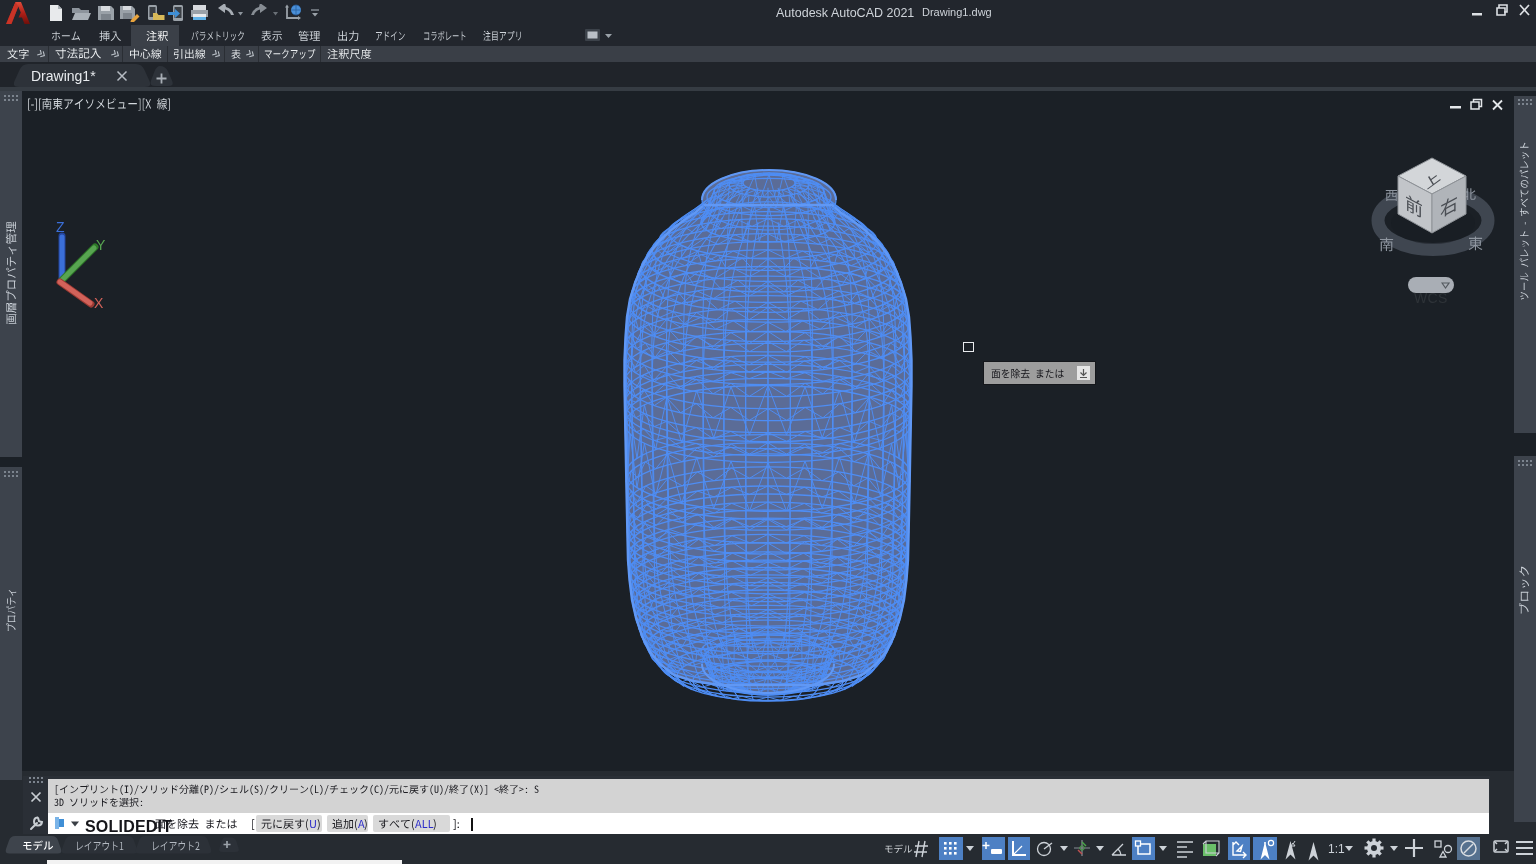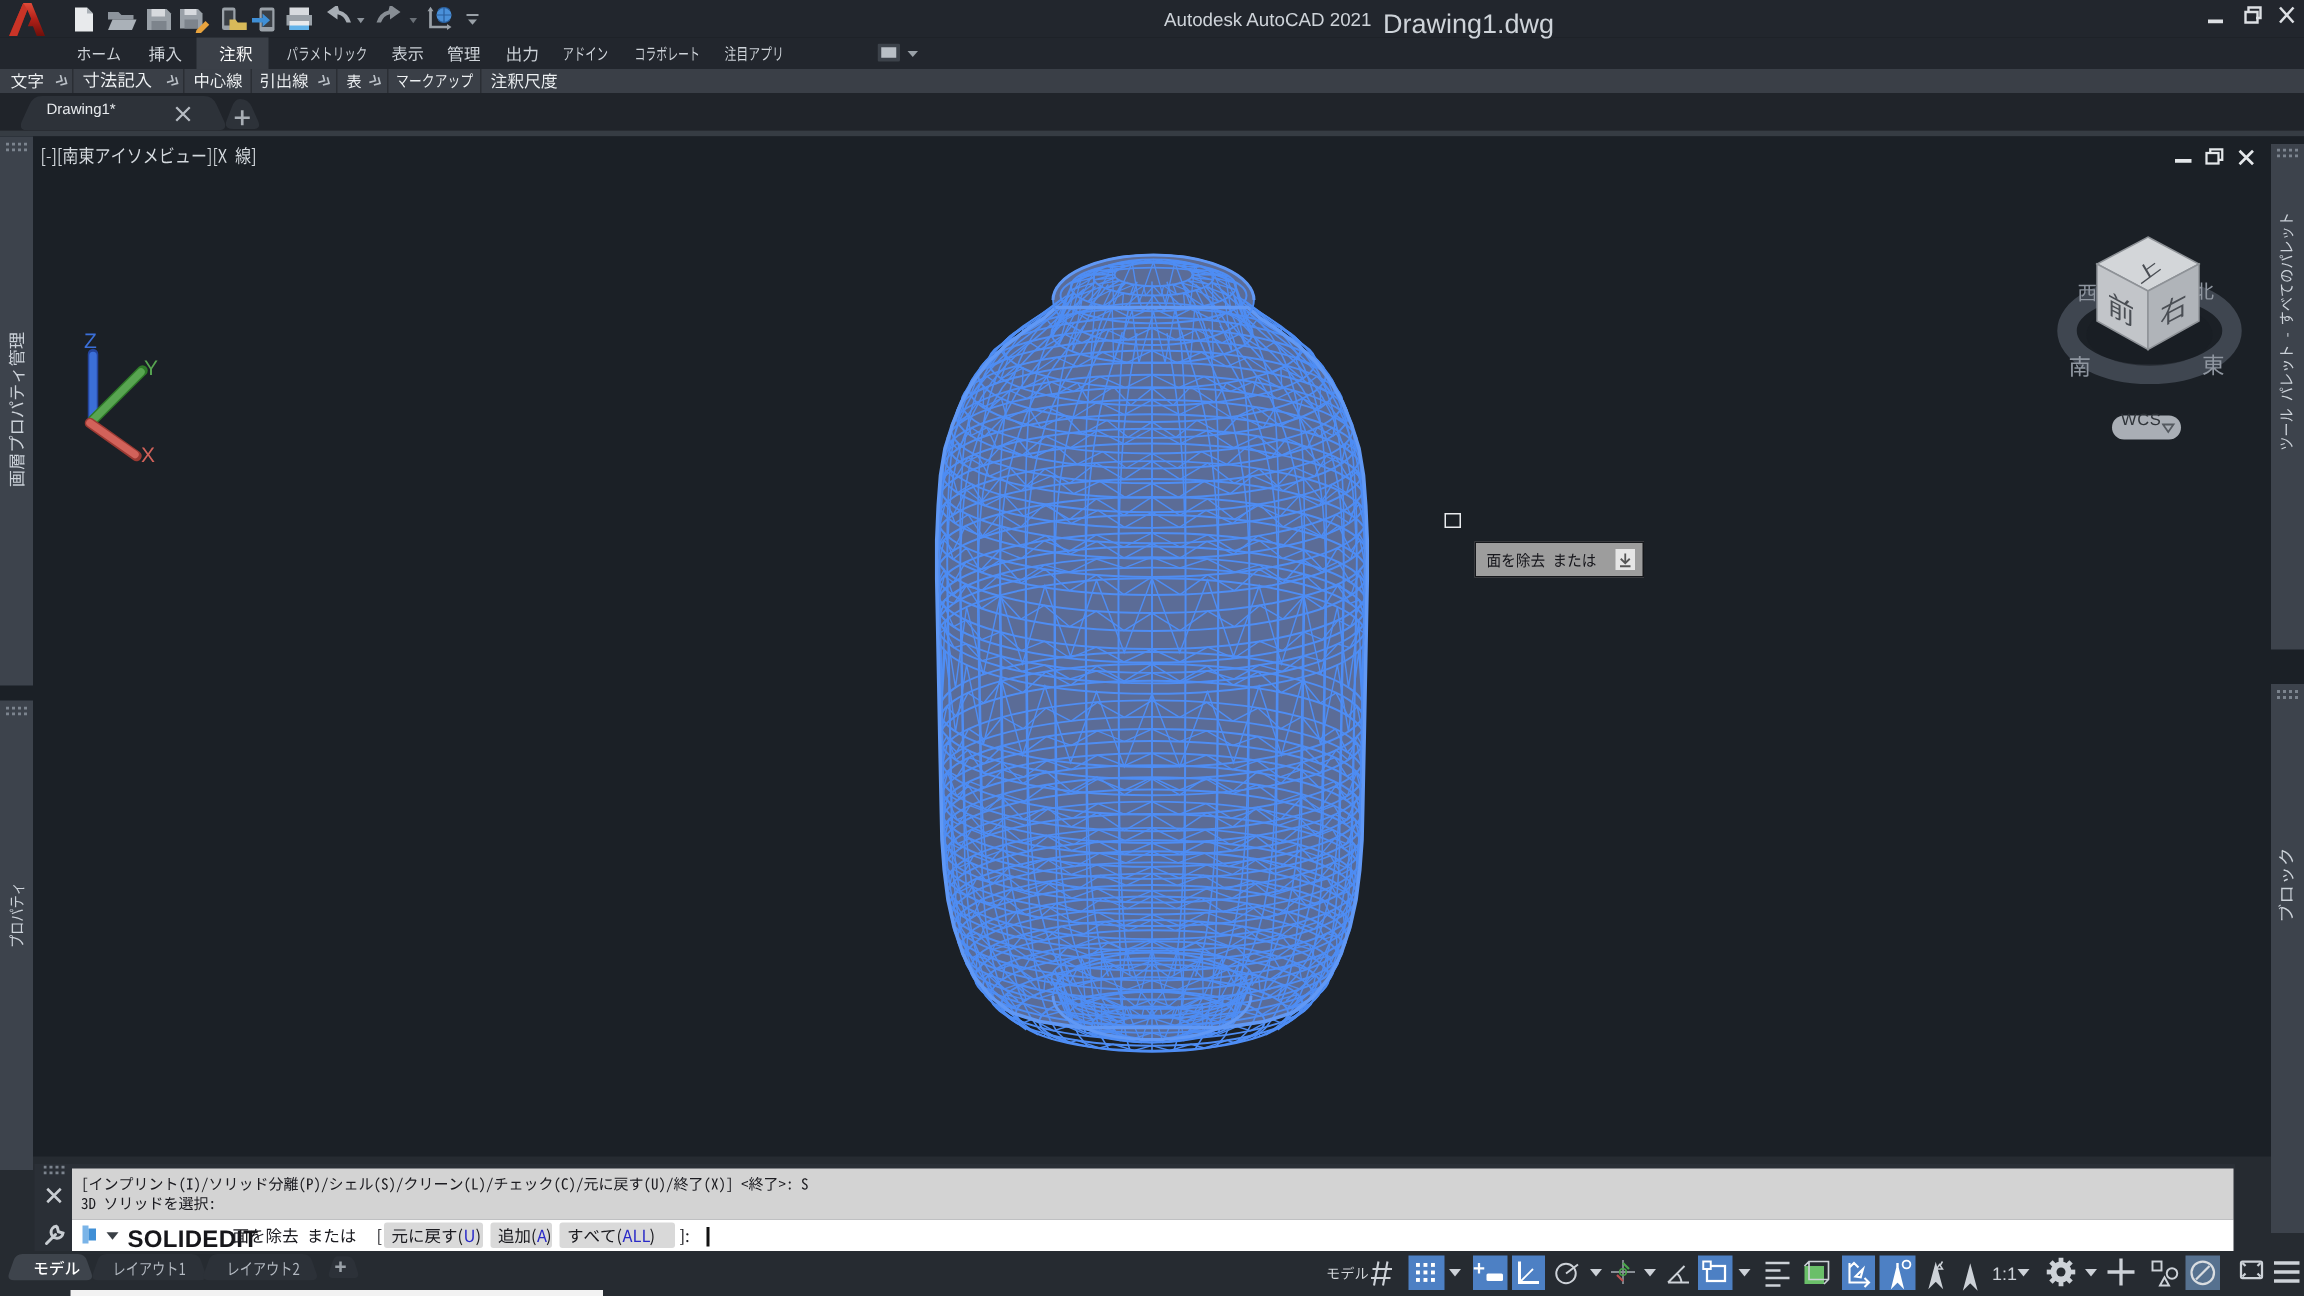--- a/index.html
+++ b/index.html
@@ -76,21 +76,21 @@
       <circle cx="12" cy="6" r="5" fill="#4a90d9"></circle>
       <path d="M8 3 a5 5 0 0 1 8 0 M7.2 6 h9.6 M8 9 a5 5 0 0 0 8 0 M12 1 v10" stroke="#2a5f9e" stroke-width="0.8" fill="none"></path>
       <path d="M3 2 v12 h12" stroke="#9aa1a8" stroke-width="1.8" fill="none"></path>
       <path d="M3 0.5 l2 3 h-4 z M17 14 l-3 -2 v4 z" fill="#9aa1a8"></path>
     </svg>
     <svg class="abs" style="left:310px;top:9px" width="12" height="8">
       <path d="M1 1 h8" stroke="#9aa1a8" stroke-width="1.2"></path>
       <path d="M2 4 h6 l-3 3.5 z" fill="#9aa1a8"></path>
     </svg>
     <div class="abs" style="left:776px;top:6px;font-size:12.5px;color:#ced3d9">Autodesk AutoCAD 2021</div>
-    <div class="abs" style="left:922px;top:6px;font-size:18px;color:#ced3d9">Drawing1.dwg</div>
+    <div class="abs" style="left:922px;top:6px;font-size:11px;color:#ced3d9">Drawing1.dwg</div>
     <svg class="abs" style="left:1468px;top:0" width="68" height="20" viewBox="0 0 68 20">
       <rect x="4" y="13" width="10" height="2.5" fill="#dde0e4"></rect>
       <path d="M29 8 h8 v7 h-8 z" fill="none" stroke="#dde0e4" stroke-width="1.6"></path>
       <path d="M31 8 v-3 h8 v7 h-3" fill="none" stroke="#dde0e4" stroke-width="1.6"></path>
       <path d="M52 5 l9 10 M61 5 l-9 10" stroke="#dde0e4" stroke-width="1.7"></path>
     </svg>
     <div class="abs" style="left:131px;top:25px;width:48px;height:21px;background:#3b4048"></div>
     <svg style="position:absolute;left:47.15px;top:25px;overflow:visible" width="38" height="19" viewBox="-4 -15 38 19">
       <path d="M3.8 -4.2 3.0 -4.6C2.6 -3.7 1.6 -2.4 0.9 -1.7L1.6 -1.2C2.3 -1.8 3.3 -3.2 3.8 -4.2ZM8.4 -4.6 7.6 -4.1C8.2 -3.5 9.0 -2.1 9.4 -1.2L10.3 -1.7C9.8 -2.5 9.0 -3.8 8.4 -4.6ZM1.2 -6.8V-5.8C1.5 -5.9 1.8 -5.9 2.2 -5.9H5.2V-5.8C5.2 -5.3 5.2 -1.5 5.2 -0.9C5.2 -0.6 5.1 -0.5 4.8 -0.5C4.5 -0.5 4.0 -0.5 3.5 -0.6L3.6 0.2C4.1 0.3 4.7 0.3 5.2 0.3C5.8 0.3 6.1 0.0 6.1 -0.5C6.1 -1.3 6.1 -4.9 6.1 -5.8V-5.9H9.0C9.3 -5.9 9.6 -5.9 9.9 -5.9V-6.8C9.6 -6.7 9.3 -6.7 9.0 -6.7H6.1V-7.8C6.1 -8.1 6.2 -8.5 6.2 -8.6H5.1C5.2 -8.5 5.2 -8.1 5.2 -7.8V-6.7H2.2C1.8 -6.7 1.5 -6.7 1.2 -6.8Z M12.1 -4.8V-3.7C12.5 -3.7 13.0 -3.7 13.7 -3.7C14.5 -3.7 18.9 -3.7 19.7 -3.7C20.2 -3.7 20.6 -3.7 20.9 -3.7V-4.8C20.6 -4.7 20.2 -4.7 19.7 -4.7C18.9 -4.7 14.5 -4.7 13.7 -4.7C13.0 -4.7 12.5 -4.7 12.1 -4.8Z M23.8 -1.2C23.5 -1.2 23.1 -1.2 22.8 -1.2L23.0 -0.2C23.3 -0.2 23.6 -0.3 23.9 -0.3C25.4 -0.4 29.1 -0.8 30.7 -1.1C31.0 -0.5 31.2 -0.0 31.4 0.4L32.3 -0.0C31.8 -1.2 30.6 -3.4 29.8 -4.5L29.0 -4.1C29.4 -3.6 29.9 -2.8 30.3 -1.9C29.1 -1.7 27.0 -1.5 25.4 -1.3C26.0 -2.8 27.0 -6.1 27.4 -7.2C27.5 -7.6 27.6 -7.9 27.7 -8.2L26.6 -8.4C26.6 -8.1 26.6 -7.9 26.4 -7.4C26.1 -6.3 25.0 -2.8 24.4 -1.3Z" fill="#d0d5db" transform="scale(0.9 1)"></path>
     </svg>
@@ -170,21 +170,21 @@
     </svg>
     <svg class="abs" style="left:246.1px;top:50px" width="9" height="9" viewBox="0 0 9 9">
       <g transform="rotate(30 4.5 4.5)">
         <path d="M1 1 l3 3 l-3 3 M4.5 1 l3 3 l-3 3" stroke="#b9bfc6" stroke-width="1.1" fill="none"></path>
       </g>
     </svg>
     <svg class="abs" style="left:14px;top:64px" width="170" height="23" viewBox="0 0 170 23">
       <path d="M14 0 h108 q6 0 8.5 6 l5 11 q2.5 6 -4.5 6 h-126 q-7 0 -4.5 -6 l5 -11 q2.5 -6 8.5 -6 z" fill="#2d3239"></path>
       <path d="M146 2 q5.5 0 8 5.5 l4 9 q2.5 5.5 -3.5 5.5 h-13 q-6.5 0 -4.5 -5.5 l3.5 -9 q2 -5.5 5.5 -5.5 z" fill="#2d3239"></path>
     </svg>
-    <div class="abs" style="left:31px;top:68px;font-size:10px;color:#e8ebee">Drawing1*</div>
+    <div class="abs" style="left:31px;top:68px;font-size:14px;color:#e8ebee">Drawing1*</div>
     <svg class="abs" style="left:116px;top:70px" width="12" height="12">
       <path d="M1.5 1.5 l9 9 M10.5 1.5 l-9 9" stroke="#b6bcc3" stroke-width="1.5"></path>
     </svg>
     <svg class="abs" style="left:156px;top:73px" width="11" height="11">
       <path d="M5.5 0.5 v10 M0.5 5.5 h10" stroke="#a8aeb5" stroke-width="1.8"></path>
     </svg>
     <div class="abs" style="left:0;top:91px;width:22px;height:366px;background:#3d434c"></div>
     <div class="abs" style="left:0;top:467px;width:22px;height:313px;background:#3d434c"></div>
     <div class="abs" style="left:1514px;top:96px;width:22px;height:337px;background:#3d434c"></div>
     <div class="abs" style="left:1514px;top:456px;width:22px;height:366px;background:#3d434c"></div>
@@ -300,21 +300,21 @@
       <g transform="translate(1414,207) skewY(28) translate(-9.0,6)">
         <path d="M10.9 -9.3V-1.9H12.1V-9.3ZM14.5 -9.8V-0.3C14.5 0.0 14.4 0.1 14.1 0.1C13.8 0.1 12.9 0.1 11.8 0.1C12.0 0.4 12.2 1.0 12.3 1.4C13.6 1.4 14.6 1.3 15.1 1.1C15.7 0.9 15.9 0.5 15.9 -0.2V-9.8ZM13.0 -15.2C12.6 -14.3 11.9 -13.1 11.3 -12.3H5.9L6.8 -12.6C6.5 -13.3 5.7 -14.4 5.0 -15.1L3.7 -14.7C4.4 -13.9 5.1 -13.0 5.4 -12.3H1.0V-11.0H17.0V-12.3H12.9C13.4 -13.0 13.9 -13.9 14.5 -14.7ZM7.4 -5.4V-3.6H3.4V-5.4ZM7.4 -6.5H3.4V-8.3H7.4ZM2.1 -9.4V1.3H3.4V-2.5H7.4V-0.1C7.4 0.1 7.3 0.2 7.0 0.2C6.8 0.2 6.0 0.2 5.1 0.2C5.2 0.5 5.4 1.0 5.5 1.4C6.7 1.4 7.5 1.3 8.0 1.1C8.5 0.9 8.7 0.6 8.7 -0.1V-9.4Z" fill="#4a4e54"></path>
       </g>
     </svg>
     <svg class="abs" style="left:0;top:0;overflow:visible" width="10" height="10">
       <g transform="translate(1449,207) skewY(-28) translate(-9.0,6)">
         <path d="M7.4 -15.1C7.2 -14.0 6.9 -12.9 6.5 -11.8H1.2V-10.4H6.0C4.9 -7.6 3.1 -4.9 0.6 -3.2C0.8 -2.9 1.3 -2.4 1.5 -2.1C2.8 -3.0 3.9 -4.2 4.8 -5.5V1.5H6.2V0.4H14.2V1.4H15.6V-6.9H5.8C6.5 -8.0 7.0 -9.2 7.5 -10.4H16.9V-11.8H8.0C8.3 -12.8 8.6 -13.8 8.8 -14.8ZM6.2 -0.9V-5.6H14.2V-0.9Z" fill="#4a4e54"></path>
       </g>
     </svg>
     <div class="abs" style="left:1408px;top:277px;width:46px;height:16px;background:#a9aeb5;border-radius:8px"></div>
-    <div class="abs" style="left:1414px;top:274px;font-size:11px;color:#2e3338;letter-spacing:0.4px">WCS</div>
+    <div class="abs" style="left:1414px;top:290px;font-size:14px;color:#2e3338;letter-spacing:0.4px">WCS</div>
     <svg class="abs" style="left:1441px;top:282px" width="10" height="8">
       <path d="M1 1 h7 l-3.5 5 z" fill="none" stroke="#555a60" stroke-width="1.2"></path>
     </svg>
     <div class="abs" style="left:963px;top:342px;width:11px;height:10px;border:1.6px solid #e9ebee"></div>
     <div class="abs" style="left:983px;top:361px;width:113px;height:24px;background:#9d9d9d;border:1.5px solid #15171b"></div>
     <svg style="position:absolute;left:987px;top:362.5px;overflow:visible" width="81" height="18.5" viewBox="-4 -14.5 81 18.5">
       <path d="M4.1 -3.5H6.3V-2.3H4.1ZM4.1 -4.1V-5.3H6.3V-4.1ZM4.1 -1.7H6.3V-0.5H4.1ZM0.6 -8.1V-7.4H4.7C4.6 -6.9 4.5 -6.4 4.4 -6.0H1.1V0.8H1.8V0.3H8.6V0.8H9.4V-6.0H5.2L5.6 -7.4H9.9V-8.1ZM1.8 -0.5V-5.3H3.4V-0.5ZM8.6 -0.5H7.0V-5.3H8.6Z M19.8 -4.6 19.4 -5.4C19.1 -5.3 18.9 -5.1 18.6 -5.0C18.0 -4.8 17.4 -4.5 16.6 -4.2C16.5 -4.8 15.9 -5.1 15.2 -5.1C14.8 -5.1 14.2 -5.0 13.8 -4.7C14.1 -5.2 14.5 -5.8 14.7 -6.3C15.9 -6.4 17.2 -6.5 18.2 -6.6L18.2 -7.4C17.2 -7.2 16.1 -7.1 15.0 -7.1C15.2 -7.6 15.3 -8.0 15.3 -8.3L14.5 -8.4C14.4 -8.0 14.4 -7.5 14.2 -7.1L13.5 -7.1C13.0 -7.1 12.3 -7.1 11.7 -7.2V-6.4C12.3 -6.3 13.0 -6.3 13.5 -6.3H13.9C13.5 -5.5 12.8 -4.4 11.5 -3.1L12.2 -2.6C12.6 -3.0 12.9 -3.4 13.2 -3.7C13.6 -4.1 14.3 -4.4 15.0 -4.4C15.4 -4.4 15.8 -4.2 15.9 -3.8C14.7 -3.2 13.5 -2.4 13.5 -1.1C13.5 0.1 14.7 0.5 16.2 0.5C17.1 0.5 18.2 0.4 19.0 0.3L19.1 -0.6C18.1 -0.4 17.0 -0.3 16.2 -0.3C15.1 -0.3 14.3 -0.4 14.3 -1.2C14.3 -1.9 15.0 -2.5 15.9 -3.0C15.9 -2.5 15.9 -1.8 15.9 -1.4H16.7L16.7 -3.4C17.5 -3.8 18.2 -4.1 18.8 -4.3C19.1 -4.4 19.5 -4.6 19.8 -4.6Z M27.8 -8.1C28.5 -7.1 29.7 -5.9 30.8 -5.2C30.9 -5.4 31.1 -5.7 31.2 -5.9C30.1 -6.5 28.9 -7.6 28.1 -8.8H27.4C26.8 -7.7 25.6 -6.5 24.4 -5.8C24.6 -5.6 24.8 -5.4 24.8 -5.2C26.0 -5.9 27.2 -7.1 27.8 -8.1ZM25.8 -2.5C25.5 -1.7 25.0 -0.8 24.4 -0.3C24.5 -0.2 24.8 0.1 24.9 0.2C25.5 -0.4 26.1 -1.4 26.5 -2.4ZM28.9 -2.2C29.5 -1.5 30.1 -0.5 30.4 0.1L31.0 -0.2C30.7 -0.8 30.1 -1.8 29.5 -2.5ZM25.1 -3.8V-3.1H27.4V-0.1C27.4 0.1 27.4 0.1 27.2 0.1C27.1 0.1 26.7 0.1 26.2 0.1C26.3 0.3 26.4 0.6 26.4 0.8C27.1 0.8 27.5 0.8 27.8 0.7C28.1 0.6 28.2 0.4 28.2 -0.1V-3.1H30.7V-3.8H28.2V-5.1H29.9V-5.8H25.8V-5.1H27.4V-3.8ZM21.9 -8.4V0.8H22.6V-7.7H23.9C23.7 -6.9 23.4 -6.0 23.1 -5.2C23.8 -4.4 24.0 -3.7 24.0 -3.1C24.0 -2.8 24.0 -2.5 23.8 -2.4C23.7 -2.3 23.6 -2.3 23.5 -2.3C23.3 -2.3 23.1 -2.3 22.9 -2.3C23.0 -2.1 23.1 -1.8 23.1 -1.6C23.3 -1.6 23.6 -1.6 23.8 -1.6C24.0 -1.7 24.2 -1.7 24.3 -1.8C24.6 -2.0 24.7 -2.5 24.7 -3.0C24.7 -3.7 24.6 -4.4 23.8 -5.3C24.2 -6.2 24.5 -7.2 24.9 -8.1L24.3 -8.4L24.2 -8.4Z M38.2 -2.5C38.7 -2.0 39.2 -1.3 39.6 -0.7L34.8 -0.5C35.3 -1.4 35.9 -2.7 36.4 -3.7H41.5V-4.5H37.1V-6.4H40.7V-7.2H37.1V-8.8H36.3V-7.2H32.9V-6.4H36.3V-4.5H32.1V-3.7H35.4C35.0 -2.7 34.4 -1.4 33.9 -0.5L32.4 -0.4L32.5 0.4C34.5 0.3 37.3 0.2 40.1 0.0C40.3 0.4 40.5 0.7 40.6 0.9L41.4 0.5C40.9 -0.4 39.9 -1.8 38.9 -2.8Z M52.5 -1.9 52.5 -1.2C52.5 -0.4 52.0 -0.3 51.4 -0.3C50.4 -0.3 49.9 -0.6 49.9 -1.1C49.9 -1.6 50.5 -2.0 51.5 -2.0C51.8 -2.0 52.2 -1.9 52.5 -1.9ZM49.2 -5.0 49.2 -4.2C50.0 -4.1 51.1 -4.0 51.8 -4.0H52.4L52.5 -2.6C52.2 -2.6 51.9 -2.7 51.6 -2.7C50.1 -2.7 49.2 -2.0 49.2 -1.1C49.2 -0.1 50.0 0.5 51.5 0.5C52.9 0.5 53.3 -0.3 53.3 -1.0L53.3 -1.6C54.4 -1.3 55.2 -0.6 55.9 -0.1L56.3 -0.8C55.7 -1.3 54.7 -2.1 53.3 -2.4L53.2 -4.1C54.2 -4.1 55.1 -4.2 56.1 -4.3L56.1 -5.1C55.2 -4.9 54.2 -4.8 53.2 -4.8V-4.9V-6.3C54.2 -6.3 55.2 -6.4 56.0 -6.5L56.0 -7.3C55.1 -7.1 54.1 -7.0 53.2 -7.0L53.2 -7.6C53.2 -7.9 53.2 -8.1 53.3 -8.3H52.4C52.4 -8.2 52.4 -7.9 52.4 -7.7V-7.0H51.9C51.2 -7.0 49.9 -7.1 49.2 -7.2L49.3 -6.4C49.9 -6.3 51.2 -6.2 51.9 -6.2H52.4V-4.9V-4.8H51.8C51.1 -4.8 49.9 -4.8 49.2 -5.0Z M63.4 -5.1V-4.3C64.0 -4.4 64.7 -4.4 65.3 -4.4C66.0 -4.4 66.6 -4.3 67.1 -4.3L67.1 -5.1C66.6 -5.1 65.9 -5.2 65.3 -5.2C64.6 -5.2 63.9 -5.1 63.4 -5.1ZM63.6 -2.5 62.8 -2.6C62.7 -2.1 62.7 -1.8 62.7 -1.3C62.7 -0.3 63.6 0.2 65.2 0.2C66.0 0.2 66.7 0.1 67.3 0.1L67.3 -0.8C66.6 -0.7 65.9 -0.6 65.2 -0.6C63.7 -0.6 63.5 -1.1 63.5 -1.6C63.5 -1.8 63.5 -2.2 63.6 -2.5ZM60.1 -6.5C59.7 -6.5 59.3 -6.5 58.8 -6.6L58.8 -5.8C59.2 -5.7 59.6 -5.7 60.1 -5.7C60.4 -5.7 60.7 -5.7 61.0 -5.8C60.9 -5.4 60.8 -5.0 60.8 -4.6C60.4 -3.2 59.6 -1.0 59.0 0.1L59.9 0.4C60.5 -0.8 61.2 -2.9 61.6 -4.4C61.7 -4.9 61.8 -5.4 61.9 -5.8C62.6 -5.9 63.4 -6.0 64.1 -6.2V-7.0C63.4 -6.9 62.7 -6.7 62.1 -6.6L62.2 -7.4C62.3 -7.6 62.3 -8.0 62.4 -8.3L61.4 -8.3C61.4 -8.1 61.4 -7.8 61.4 -7.5C61.3 -7.3 61.3 -6.9 61.2 -6.6C60.8 -6.5 60.4 -6.5 60.1 -6.5Z M70.9 -8.0 70.0 -8.1C70.0 -7.9 70.0 -7.6 69.9 -7.4C69.8 -6.5 69.5 -4.5 69.5 -2.9C69.5 -1.5 69.6 -0.4 69.9 0.4L70.6 0.3C70.6 0.2 70.6 0.1 70.6 -0.0C70.6 -0.2 70.6 -0.4 70.6 -0.5C70.7 -1.0 71.1 -2.1 71.4 -2.8L70.9 -3.2C70.7 -2.7 70.5 -2.1 70.3 -1.6C70.3 -2.1 70.2 -2.6 70.2 -3.1C70.2 -4.3 70.5 -6.3 70.7 -7.3C70.8 -7.5 70.9 -7.8 70.9 -8.0ZM75.3 -1.9 75.4 -1.6C75.4 -0.9 75.1 -0.4 74.2 -0.4C73.5 -0.4 72.9 -0.7 72.9 -1.3C72.9 -1.8 73.5 -2.1 74.3 -2.1C74.7 -2.1 75.0 -2.0 75.3 -1.9ZM76.1 -8.1H75.2C75.2 -7.9 75.2 -7.6 75.2 -7.4V-6.1L74.2 -6.1C73.6 -6.1 73.0 -6.2 72.4 -6.2V-5.4C73.1 -5.4 73.6 -5.3 74.2 -5.3L75.2 -5.4C75.2 -4.5 75.3 -3.5 75.3 -2.7C75.0 -2.7 74.7 -2.8 74.3 -2.8C73.0 -2.8 72.2 -2.1 72.2 -1.2C72.2 -0.2 73.0 0.3 74.4 0.3C75.8 0.3 76.2 -0.5 76.2 -1.4V-1.6C76.7 -1.3 77.2 -0.9 77.8 -0.4L78.2 -1.1C77.7 -1.6 77.0 -2.1 76.1 -2.4C76.1 -3.3 76.0 -4.4 76.0 -5.4C76.7 -5.5 77.3 -5.5 77.8 -5.6V-6.4C77.3 -6.3 76.7 -6.2 76.0 -6.2C76.0 -6.7 76.0 -7.2 76.1 -7.5C76.1 -7.7 76.1 -7.9 76.1 -8.1Z" fill="#17171c" transform="scale(0.93 1)"></path>
     </svg>
     <div class="abs" style="left:1077px;top:366px;width:13px;height:14px;background:#e6e6e6"></div>
     <svg class="abs" style="left:1077px;top:366px" width="13" height="14">

